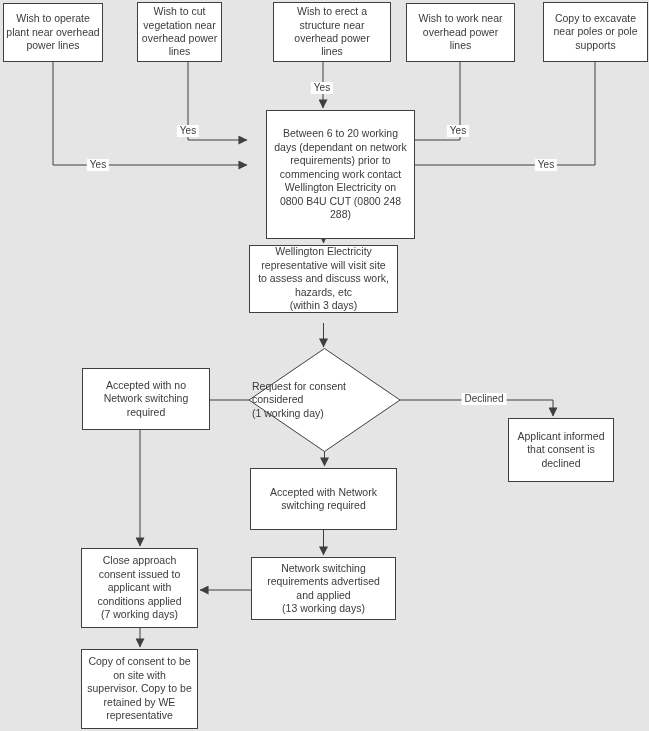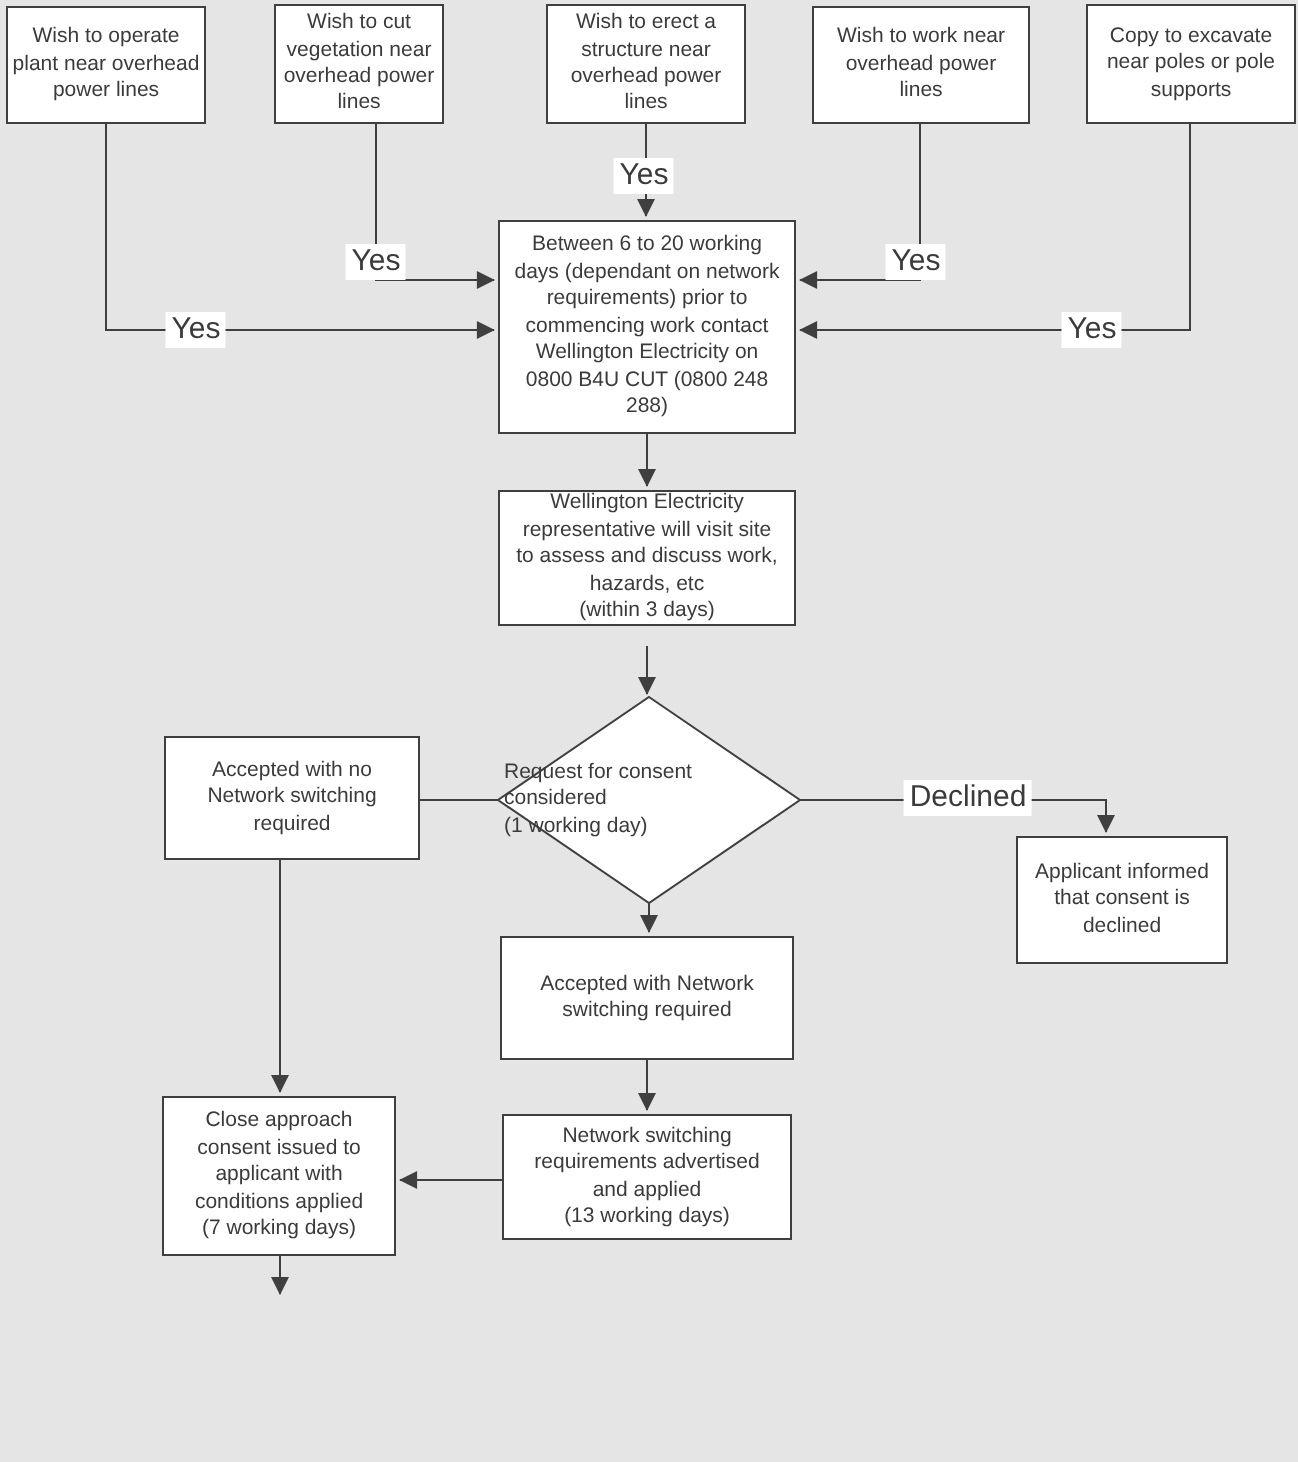--- a/index.html
+++ b/index.html
@@ -50,21 +50,21 @@
     line-height: 1.3;
     background: transparent;
     border: none;
   }
   .diamond-label span { white-space: pre-line; display: block; width: 100%; }
   .edge-label {
     position: absolute;
     transform: translate(-50%, -50%);
     background: #ffffff;
     padding: 0 3px;
-    font-size: 15px;
+    font-size: 10px;
     line-height: 1.2;
     color: #3b3b3b;
     white-space: nowrap;
   }
 </style>
 </head>
 <body>
 
 <div class="canvas">
 
@@ -99,40 +99,40 @@
 power lines</span>
   </div>
 
   <div class="node" style="left:137px; top:2px; width:85px; height:60px">
     <span>Wish to cut
 vegetation near
 overhead power
 lines</span>
   </div>
 
-  <div class="node" style="left:273px; top:2px; width:100px; height:60px">
+  <div class="node" style="left:273px; top:2px; width:118px; height:60px">
     <span>Wish to erect a
 structure near
 overhead power
 lines</span>
   </div>
 
   <div class="node" style="left:406px; top:3px; width:109px; height:59px">
     <span>Wish to work near
 overhead power
 lines</span>
   </div>
 
   <div class="node" style="left:543px; top:2px; width:105px; height:60px">
     <span>Copy to excavate
 near poles or pole
 supports</span>
   </div>
 
-  <div class="node" style="left:249px; top:110px; width:149px; height:107px">
+  <div class="node" style="left:266px; top:110px; width:149px; height:129px">
     <span>Between 6 to 20 working
 days (dependant on network
 requirements)  prior to
 commencing work contact
 Wellington Electricity on
 0800 B4U CUT (0800 248
 288)</span>
   </div>
 
   <div class="node" style="left:249px; top:245px; width:149px; height:68px">
@@ -174,20 +174,27 @@
   </div>
 
   <div class="node" style="left:81px; top:548px; width:117px; height:80px">
     <span>Close approach
 consent issued to
 applicant with
 conditions applied
 (7 working days)</span>
   </div>
 
+  <div class="node" style="left:81px; top:649px; width:117px; height:80px">
+    <span>Copy of consent to be
+on site with
+supervisor. Copy to be
+retained by WE
+representative</span>
+  </div>
 
   <span class="edge-label" style="left:98px; top:165px">Yes</span>
   <span class="edge-label" style="left:188px; top:131px">Yes</span>
   <span class="edge-label" style="left:322px; top:88px">Yes</span>
   <span class="edge-label" style="left:458px; top:131px">Yes</span>
   <span class="edge-label" style="left:546px; top:165px">Yes</span>
   <span class="edge-label" style="left:484px; top:399px">Declined</span>
 
 </div>
 

